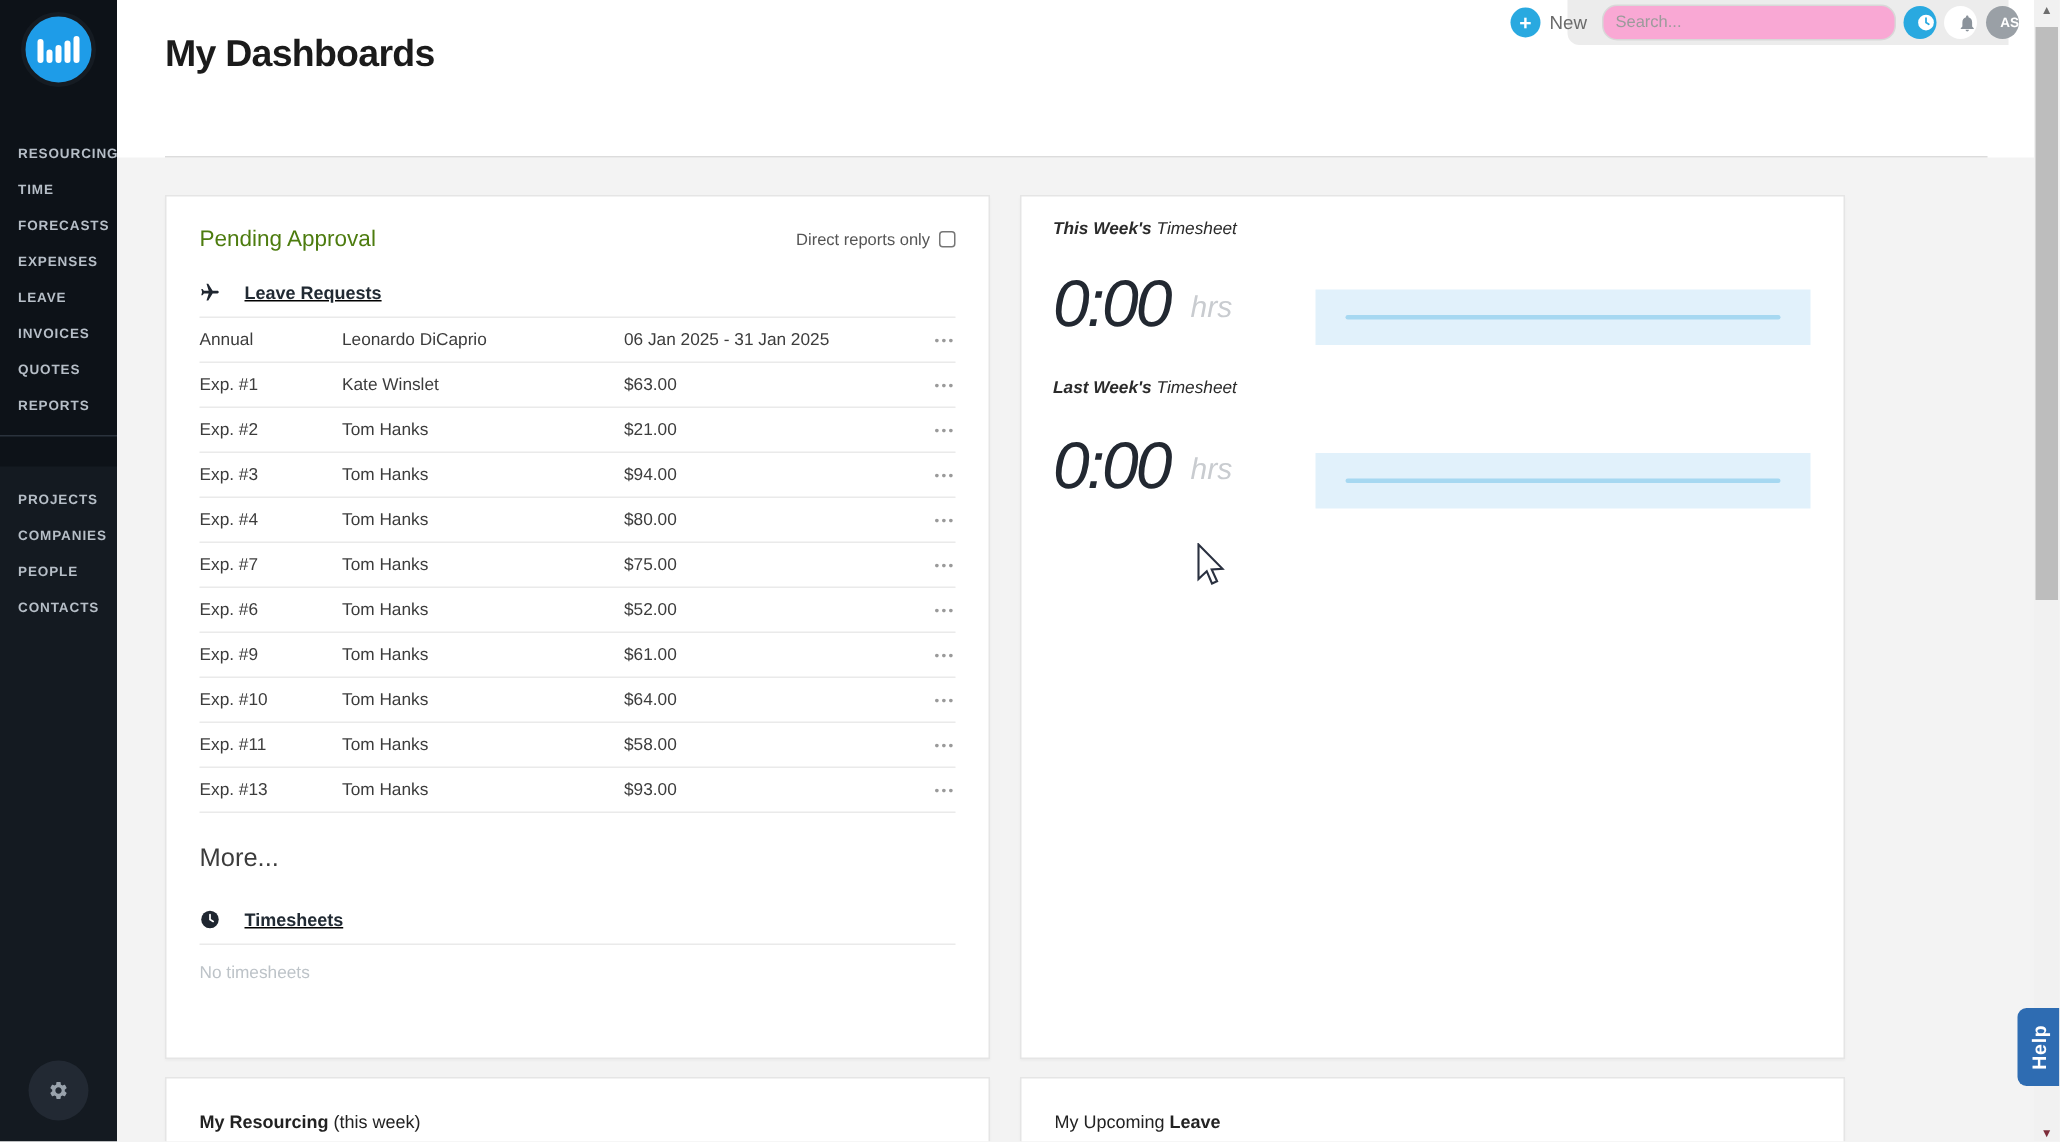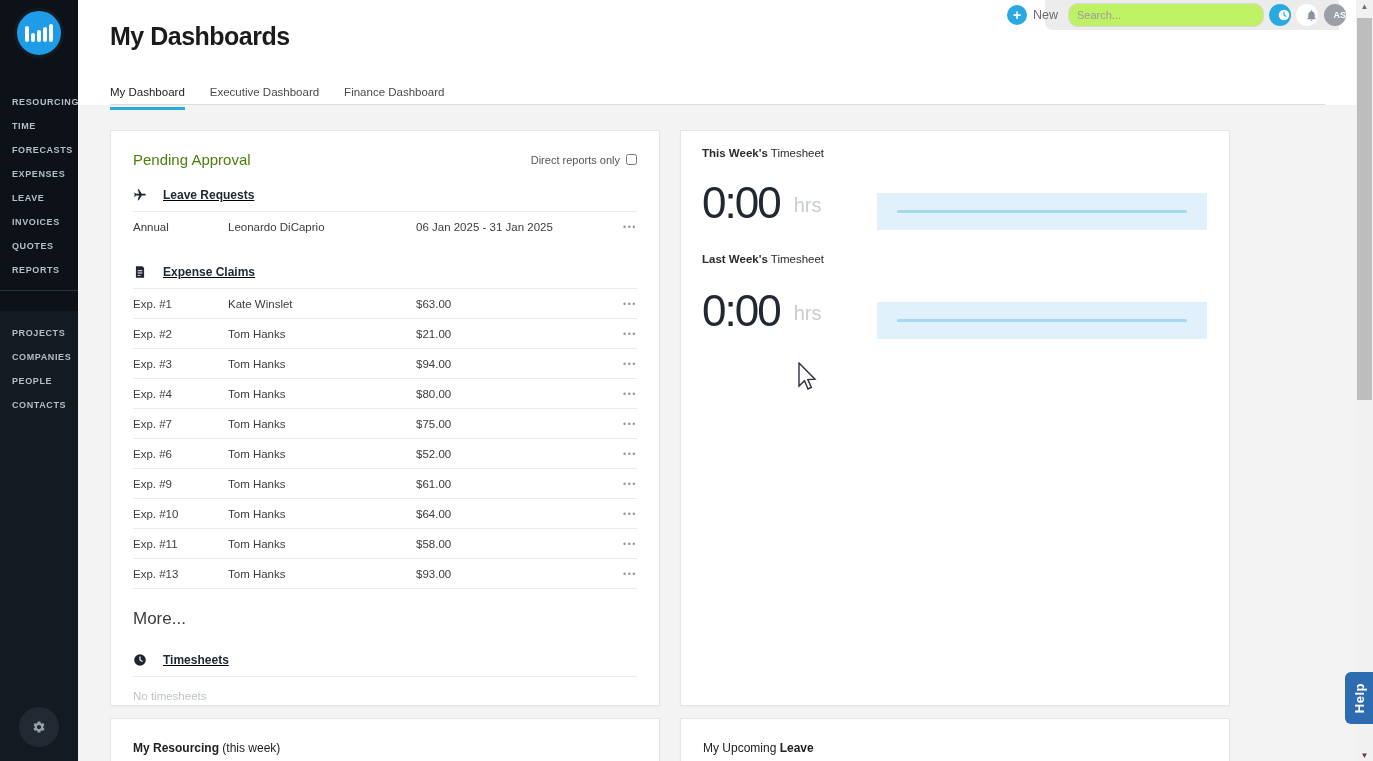--- a/index.html
+++ b/index.html
@@ -24,31 +24,31 @@
   .page-title { position:absolute; left:32px; top:22px; font-size:25px; font-weight:700; letter-spacing:-.5px; color:#1b1b1b; }
   .tabs { position:absolute; left:32px; top:86px; display:flex; gap:25px; }
   .tab { font-size:11.5px; color:#4a4a4a; padding-bottom:9px; cursor:pointer; }
   .tab.active { color:#222; border-bottom:3px solid #29abe2; }
   .tabs-rule { position:absolute; left:32px; top:104px; width:1215px; border-top:1px solid #dcdcdc; }
 
   .corner-panel { position:absolute; right:17px; top:0; width:294px; height:30px; background:#ececec; border-bottom-left-radius:8px; }
   .new-btn { position:absolute; left:929px; top:5px; display:flex; align-items:center; gap:6px; cursor:pointer; }
   .new-plus { width:20px; height:20px; border-radius:50%; background:#29a9e0; color:#fff; font-size:14px; font-weight:700; display:flex; align-items:center; justify-content:center; line-height:1; }
   .new-label { font-size:12.5px; color:#6b6b6b; }
-  .search-input { position:absolute; left:990px; top:3px; width:196px; height:24px; border:1px solid #d8d8d8; border-radius:10px; background:#bef264; font-size:11px; color:#444; padding:0 8px; outline:none; font-family:"Liberation Sans",sans-serif; }
+  .search-input { position:absolute; left:990px; top:3px; width:196px; height:24px; border:1px solid #d8d8d8; border-radius:10px; background:#f9a8d4; font-size:11px; color:#444; padding:0 8px; outline:none; font-family:"Liberation Sans",sans-serif; }
   .search-input::placeholder { color:#9b9b9b; }
   .icon-btn { position:absolute; top:4px; width:22px; height:22px; border-radius:50%; display:flex; align-items:center; justify-content:flex-end; cursor:pointer; }
   .clock-btn { left:1191px; background:#29a9e0; }
   .bell-btn { left:1218px; background:#ffffff; }
   .avatar-btn { left:1246px; background:#9aa0a6; color:#fff; font-size:9px; font-weight:700; }
 
   
   .card { position:absolute; background:#fff; border:1px solid #e5e5e5; box-shadow:0 1px 2px rgba(0,0,0,.04); }
   .card-pending { left:110px; top:130px; width:550px; height:576px; padding:20px 22px; }
-  .card-timesheet { left:680px; top:130px; width:550px; height:576px; }
+  .card-timesheet { left:680px; top:130px; width:550px; height:576px;font-style:italic; }
   .card-resourcing { left:110px; top:718px; width:550px; height:120px; padding:22px; }
   .card-leave { left:680px; top:718px; width:550px; height:120px; padding:22px; }
 
   .p-titlebar { display:flex; justify-content:space-between; align-items:center; margin-bottom:16px; }
   .p-title { font-size:15px; color:#4d7c0f; }
   .direct-wrap { display:flex; align-items:center; gap:6px; font-size:11px; color:#555; }
   .direct-check { width:11px; height:11px; margin:0; accent-color:#888; }
 
   .sect-head { display:flex; align-items:center; gap:16px; margin-top:20px; margin-bottom:9px;text-decoration:underline; }
   .sect-label { font-size:12px; font-weight:700; color:#212a33; }
@@ -127,25 +127,20 @@
         <svg class="icon13" viewBox="0 0 24 24" width="16" height="16">
             <path fill="#99a2ac" d="M19.14,12.94c0.04-0.3,0.06-0.61,0.06-0.94c0-0.32-0.02-0.64-0.07-0.94l2.03-1.58c0.18-0.14,0.23-0.41,0.12-0.61l-1.92-3.32c-0.12-0.22-0.37-0.29-0.59-0.22l-2.39,0.96c-0.5-0.38-1.03-0.7-1.62-0.94L14.4,2.81c-0.04-0.24-0.24-0.41-0.48-0.41h-3.84c-0.24,0-0.43,0.17-0.47,0.41L9.25,5.35C8.66,5.59,8.12,5.92,7.63,6.29L5.24,5.33c-0.22-0.08-0.47,0-0.59,0.22L2.74,8.87C2.62,9.08,2.66,9.34,2.86,9.48l2.03,1.58C4.84,11.36,4.8,11.69,4.8,12s0.02,0.64,0.07,0.94l-2.03,1.58c-0.18,0.14-0.23,0.41-0.12,0.61l1.92,3.32c0.12,0.22,0.37,0.29,0.59,0.22l2.39-0.96c0.5,0.38,1.03,0.7,1.62,0.94l0.36,2.54c0.05,0.24,0.24,0.41,0.48,0.41h3.84c0.24,0,0.44-0.17,0.47-0.41l0.36-2.54c0.59-0.24,1.13-0.56,1.62-0.94l2.39,0.96c0.22,0.08,0.47,0,0.59-0.22l1.92-3.32c0.12-0.22,0.07-0.47-0.12-0.61L19.14,12.94z M12,15.6c-1.98,0-3.6-1.62-3.6-3.6s1.62-3.6,3.6-3.6s3.6,1.62,3.6,3.6S13.98,15.6,12,15.6z"></path>
           </svg>
       </div>
     </div>
   </div>
 
   <div class="header">
     <div class="corner-panel"></div>
     <div class="page-title">My Dashboards</div>
-    <div class="tabs">
-      <div class="tab active">My Dashboard</div>
-      <div class="tab">Executive Dashboard</div>
-      <div class="tab">Finance Dashboard</div>
-    </div>
     <div class="tabs-rule"></div>
 
     <div class="new-btn">
       <span class="new-plus">+</span>
       <span class="new-label">New</span>
     </div>
     <input class="search-input" type="text" placeholder="Search..." style="">
 
     <div class="icon-btn clock-btn">
       <svg width="14" height="14" viewBox="0 0 24 24">
@@ -181,27 +176,20 @@
     <div class="p-table">
 
         <div class="p-row">
           <span>Annual</span>
           <span>Leonardo DiCaprio</span>
           <span>06 Jan 2025 - 31 Jan 2025</span>
           <span class="row-menu">•••</span>
         </div>
       </div>
 
-    <div class="sect-head mt">
-      <svg class="icon13" viewBox="0 0 24 24">
-          <path fill="#1f2630" d="M5 2h11l3 3v17H5z"></path>
-          <path fill="#fff" d="M8 9h8v1.6H8zM8 13h8v1.6H8zM8 17h5v1.6H8z"></path>
-        </svg>
-      <span class="sect-label">Expense Claims</span>
-    </div>
     <div class="p-table bordered">
 
         <div class="p-row">
           <span>Exp. #1</span>
           <span>Kate Winslet</span>
           <span>$63.00</span>
           <span class="row-menu">•••</span>
         </div>
 
         <div class="p-row">

